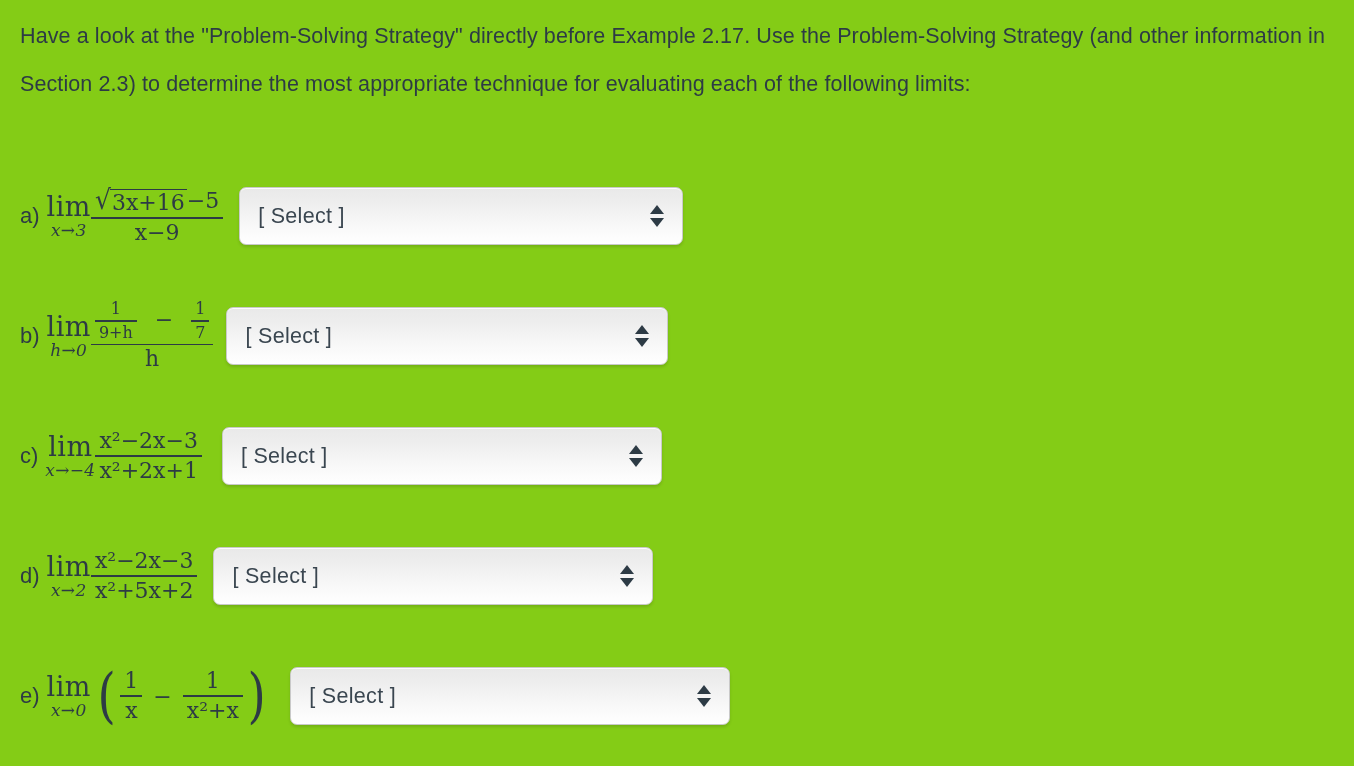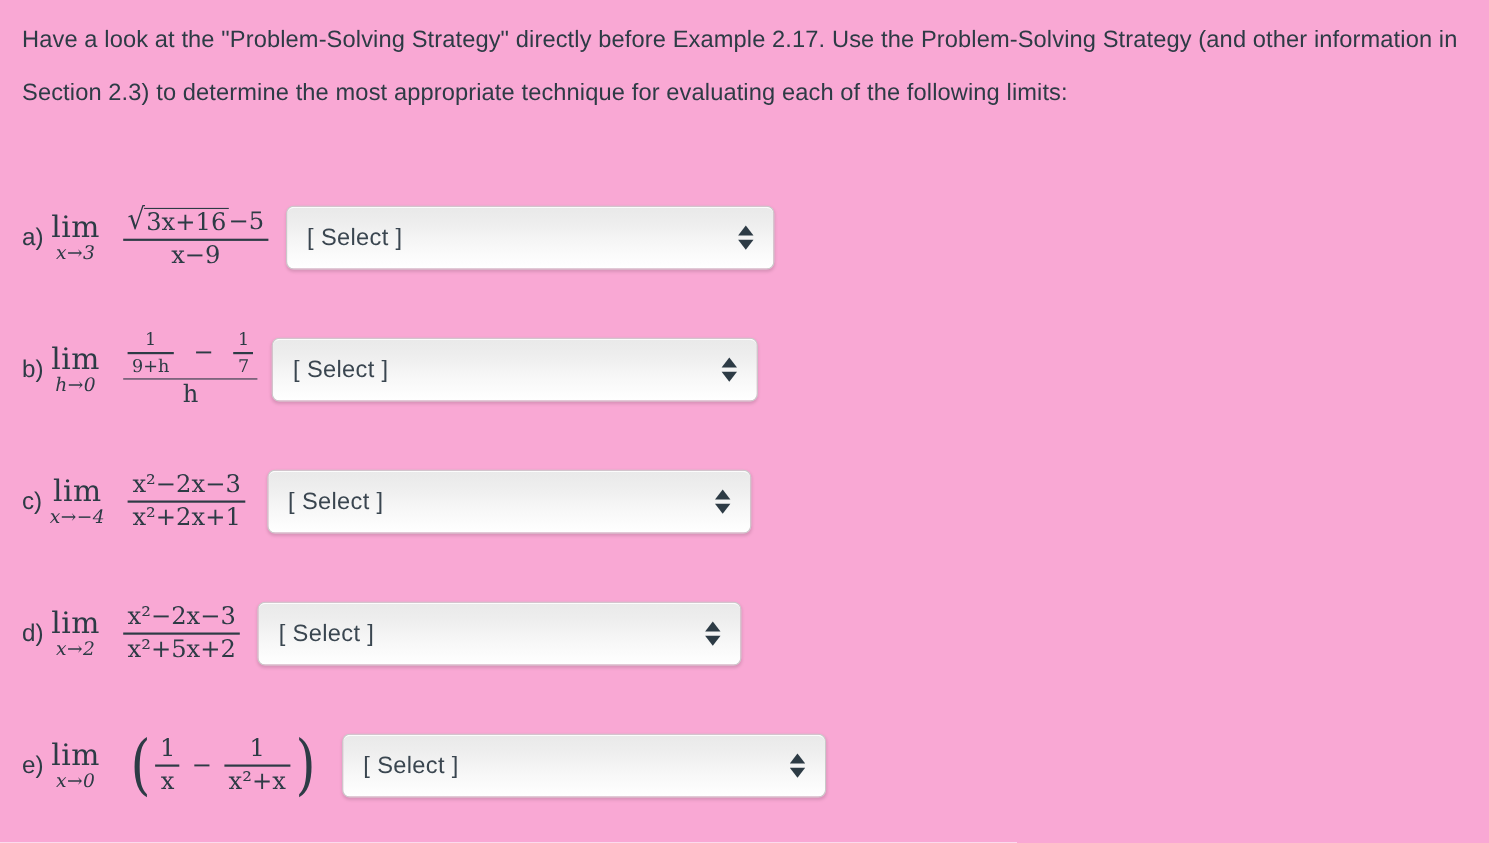--- a/index.html
+++ b/index.html
@@ -8,21 +8,21 @@
     padding: 0;
     width: 1354px;
     height: 766px;
     background: #ffffff;
     font-family: "Liberation Sans", sans-serif;
   }
   .page {
     position: relative;
     width: 1354px;
     height: 766px;
-    background: #f9a8d4;
+    background: #84cc16;
     overflow: hidden;
   }
 
   
   .prompt {
     position: absolute;
     left: 20px;
     top: 12px;
     width: 1320px;
     font-size: 21.5px;
@@ -59,21 +59,21 @@
     font-size: 22px;
     color: #2d3b45;
     margin-right: 7px;
   }
   .limop {
     display: inline-flex;
     flex-direction: column;
     align-items: center;
     justify-content: center;
     line-height: 1;
-    margin-right: 21px;
+    margin-right: 0;
   }
   .limop .lim-main {
     font-size: 27px;
     font-family: "DejaVu Serif", serif;
     letter-spacing: 0.5px;
   }
   .limop .lim-sub {
     font-size: 17px;
     font-style: italic;
     font-family: "DejaVu Serif", serif;

